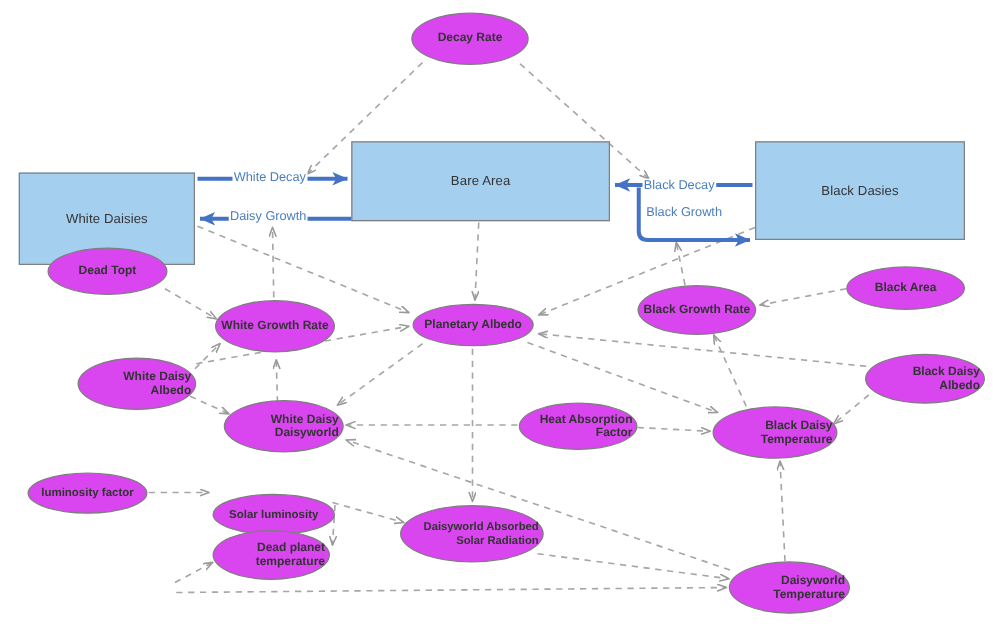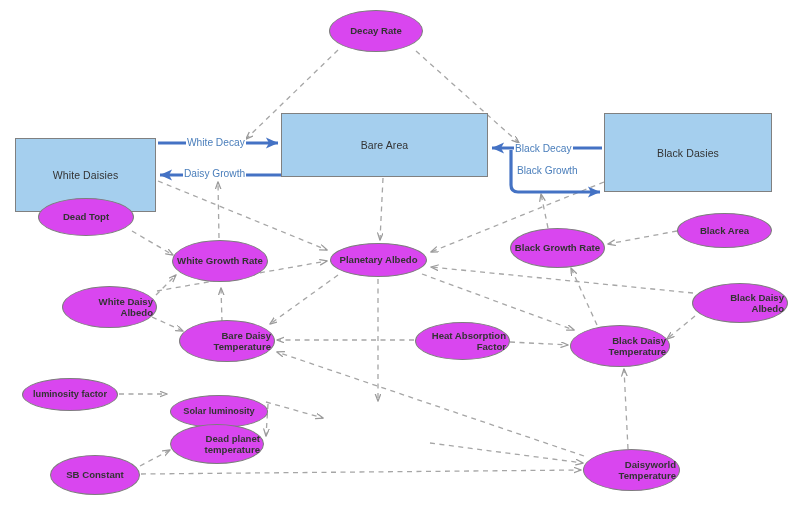--- a/index.html
+++ b/index.html
@@ -171,41 +171,41 @@
     <div class="aux" style="left:510px; top:228px; width:95px; height:40px;">
       <span>Black Growth Rate</span>
     </div>
     <div class="aux" style="left:677px; top:213px; width:95px; height:35px;">
       <span>Black Area</span>
     </div>
     <div class="aux" style="left:62px; top:286px; width:95px; height:42px;">
       <span>White Daisy Albedo</span>
     </div>
     <div class="aux" style="left:179px; top:320px; width:96px; height:42px;">
-      <span>Bare Daisy Temperature</span>
+      <span>White Daisy Daisyworld</span>
     </div>
     <div class="aux" style="left:415px; top:322px; width:95px; height:38px;">
       <span>Heat Absorption Factor</span>
     </div>
     <div class="aux" style="left:570px; top:325px; width:100px; height:42px;">
       <span>Black Daisy Temperature</span>
     </div>
     <div class="aux" style="left:692px; top:283px; width:96px; height:40px;">
       <span>Black Daisy Albedo</span>
     </div>
     <div class="aux" style="left:22px; top:378px; width:96px; height:33px; font-size:9.2px;">
       <span>luminosity factor</span>
     </div>
     <div class="aux" style="left:170px; top:395px; width:98px; height:33px; font-size:9.2px;">
       <span>Solar luminosity</span>
     </div>
+    <div class="aux" style="left:320px; top:404px; width:115px; height:46px; font-size:9px; line-height:11px;">
+      <span>Daisyworld Absorbed Solar Radiation</span>
+    </div>
     <div class="aux" style="left:170px; top:424px; width:94px; height:40px;">
       <span>Dead planet temperature</span>
     </div>
-    <div class="aux" style="left:50px; top:455px; width:90px; height:40px;">
-      <span>SB Constant</span>
-    </div>
     <div class="aux" style="left:583px; top:449px; width:97px; height:42px;">
       <span>Daisyworld Temperature</span>
     </div>
 
   </div>
 </div>
 
 </body></html>

